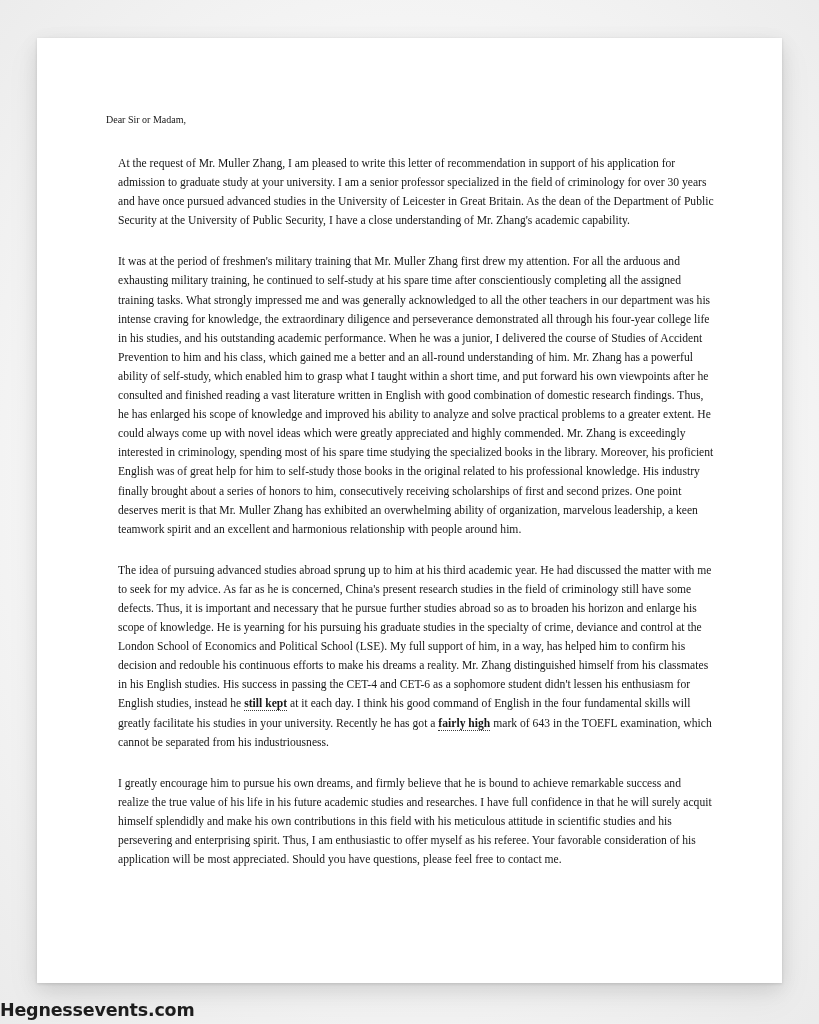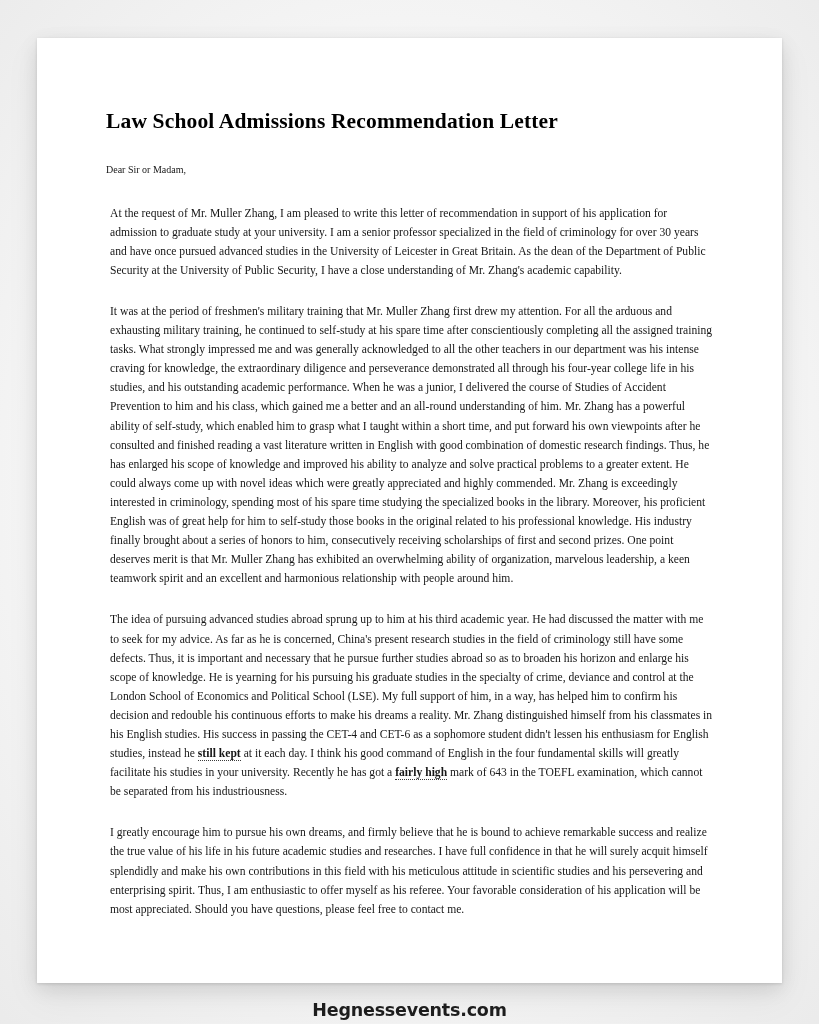--- a/index.html
+++ b/index.html
@@ -54,21 +54,21 @@
     line-height: 19px;
     color: #161616;
     margin: 0 0 25px 0;
     font-family: Liberation Serif, serif;
   }
 
   .para {
     font-size: 11.6px;
     line-height: 19.1px;
     color: #161616;
-    margin: 0 0 22px 4px;
+    margin: 0 0 22px 12px;
     text-align: left;
     letter-spacing: 0.01px;
   }
 
   .para:last-of-type {
     margin-bottom: 0;
   }
 
   .closing {
     font-size: 11.6px;
@@ -82,35 +82,33 @@
     border-bottom: 1px dotted #3a3a3a;
     padding-bottom: 0px;
     font-weight: bold;
   }
 
   #footer-watermark {
     position: absolute;
     left: 0;
     right: 0;
     top: 1000px;
-    text-align: center;
     font-family: "DejaVu Sans", "Liberation Sans", sans-serif;
     font-size: 17.5px;
     font-weight: bold;
     color: #1d1d1d;
     letter-spacing: -0.2px;
   }
 </style>
 </head>
 <body>
 
 <div id="page-sheet">
   <div id="doc-body">
 
-    <h1 id="doc-title">Law School Admissions Recommendation Letter</h1>
 
     <p class="salutation">Dear Sir or Madam,</p>
 
     <p class="para">At the request of Mr. Muller Zhang, I am pleased to write this letter of recommendation in support of his application for admission to graduate study at your university. I am a senior professor specialized in the field of criminology for over 30 years and have once pursued advanced studies in the University of Leicester in Great Britain. As the dean of the Department of Public Security at the University of Public Security, I have a close understanding of Mr. Zhang's academic capability.</p>
 
     <p class="para">It was at the period of freshmen's military training that Mr. Muller Zhang first drew my attention. For all the arduous and exhausting military training, he continued to self-study at his spare time after conscientiously completing all the assigned training tasks. What strongly impressed me and was generally acknowledged to all the other teachers in our department was his intense craving for knowledge, the extraordinary diligence and perseverance demonstrated all through his four-year college life in his studies, and his outstanding academic performance. When he was a junior, I delivered the course of Studies of Accident Prevention to him and his class, which gained me a better and an all-round understanding of him. Mr. Zhang has a powerful ability of self-study, which enabled him to grasp what I taught within a short time, and put forward his own viewpoints after he consulted and finished reading a vast literature written in English with good combination of domestic research findings. Thus, he has enlarged his scope of knowledge and improved his ability to analyze and solve practical problems to a greater extent. He could always come up with novel ideas which were greatly appreciated and highly commended. Mr. Zhang is exceedingly interested in criminology, spending most of his spare time studying the specialized books in the library. Moreover, his proficient English was of great help for him to self-study those books in the original related to his professional knowledge. His industry finally brought about a series of honors to him, consecutively receiving scholarships of first and second prizes. One point deserves merit is that Mr. Muller Zhang has exhibited an overwhelming ability of organization, marvelous leadership, a keen teamwork spirit and an excellent and harmonious relationship with people around him.</p>
 
     <p class="para"><span>The idea of pursuing advanced studies abroad sprung up to him at his third academic year. He had discussed the matter with me to seek for my advice. As far as he is concerned, China's present research studies in the field of criminology still have some defects. Thus, it is important and necessary that he pursue further studies abroad so as to broaden his horizon and enlarge his scope of knowledge. He is yearning for his pursuing his graduate studies in the specialty of crime, deviance and control at the London School of Economics and Political School (LSE). My full support of him, in a way, has helped him to confirm his decision and redouble his continuous efforts to make his dreams a reality. Mr. Zhang distinguished himself from his classmates in his English studies. His success in passing the CET-4 and CET-6 as a sophomore student didn't lessen his enthusiasm for English studies, instead he </span><span class="spell-mark">still kept</span><span> at it each day. I think his good command of English in the four fundamental skills will greatly facilitate his studies in your university. Recently he has got a </span><span class="spell-mark">fairly high</span><span> mark of 643 in the TOEFL examination, which cannot be separated from his industriousness.</span></p>
 
     <p class="para">I greatly encourage him to pursue his own dreams, and firmly believe that he is bound to achieve remarkable success and realize the true value of his life in his future academic studies and researches. I have full confidence in that he will surely acquit himself splendidly and make his own contributions in this field with his meticulous attitude in scientific studies and his persevering and enterprising spirit. Thus, I am enthusiastic to offer myself as his referee. Your favorable consideration of his application will be most appreciated. Should you have questions, please feel free to contact me.</p>

